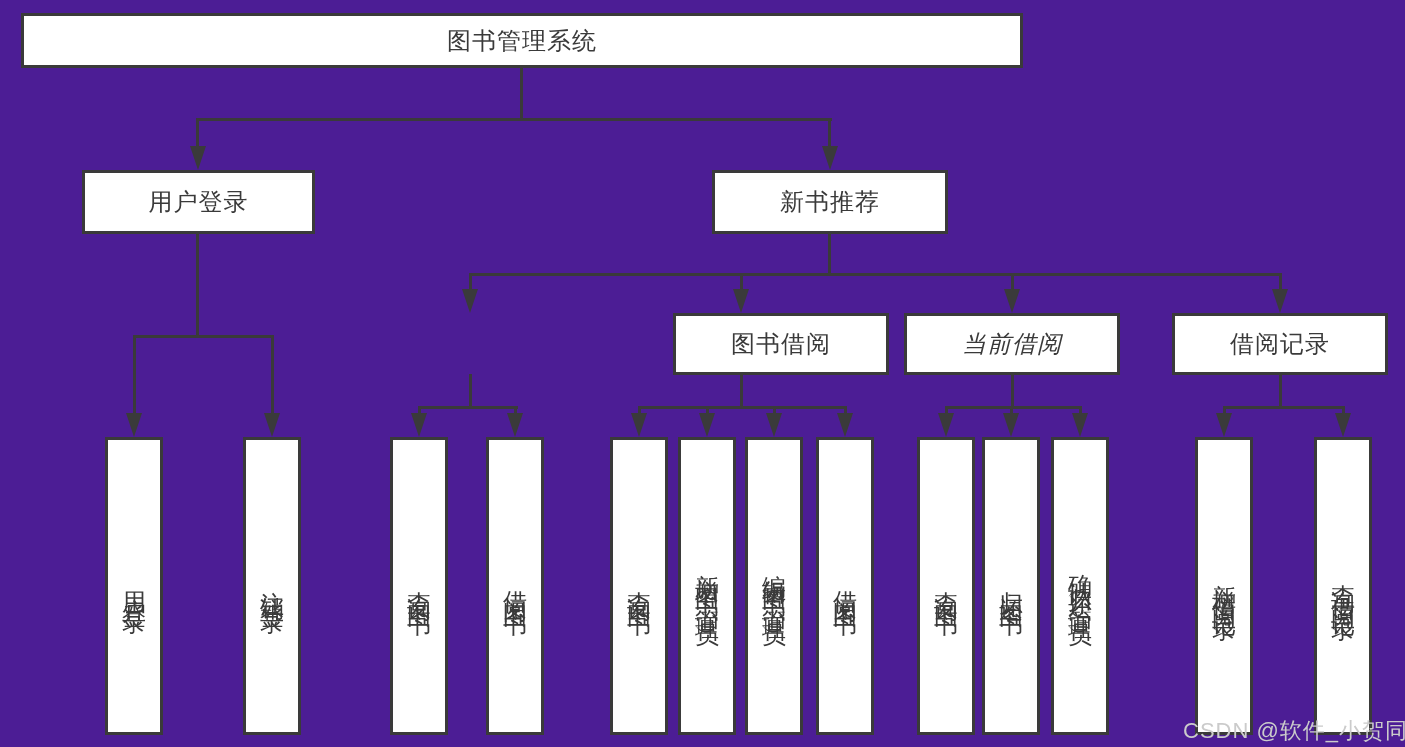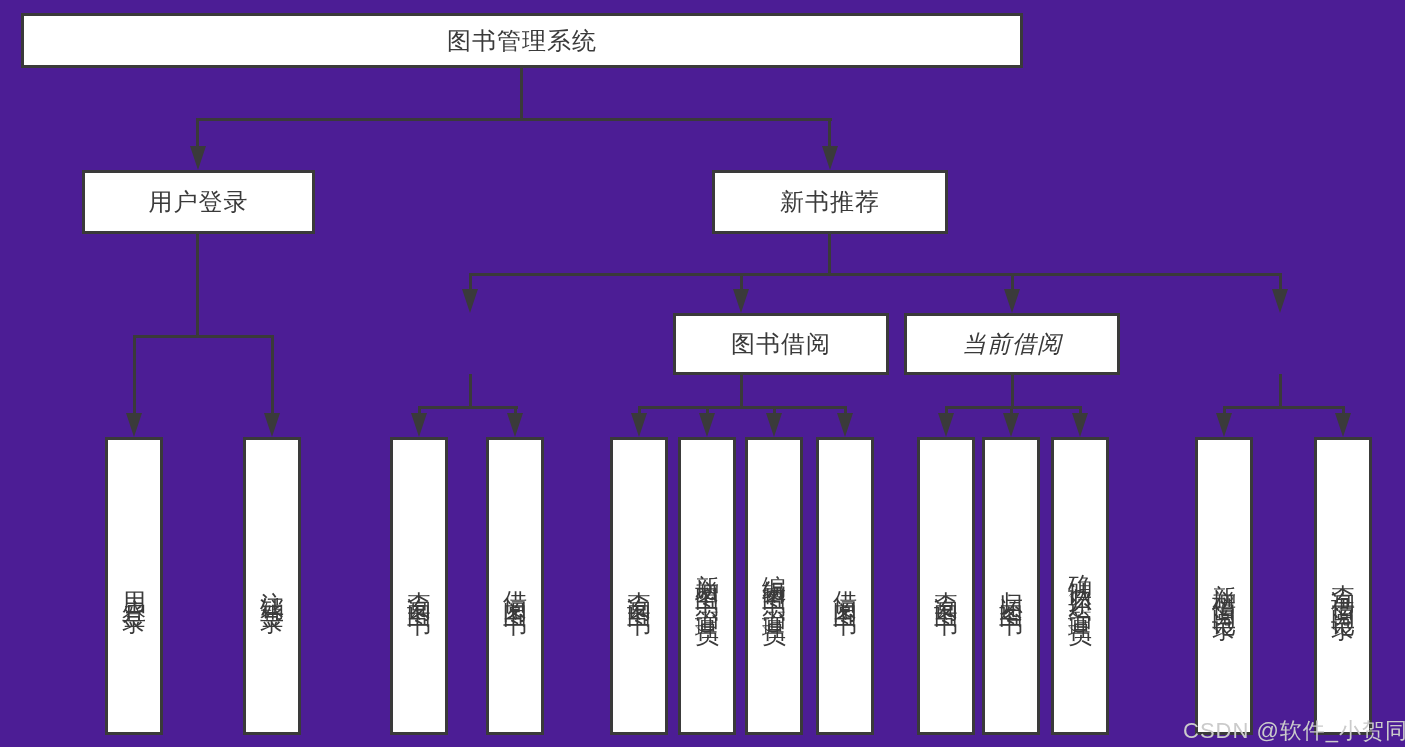--- a/index.html
+++ b/index.html
@@ -99,20 +99,23 @@
   <div class="arrow" style="left:733px;top:289px;"></div>
   <div class="arrow" style="left:1004px;top:289px;"></div>
   <div class="arrow" style="left:1272px;top:289px;"></div>
 
   <div class="box" style="left:633px;top:313px;width:216px;height:62px;margin-left:40px;">
     <span>图书借阅</span>
   </div>
   <div class="box" style="left:904px;top:313px;width:216px;height:62px;font-style:italic;">
     <span>当前借阅</span>
   </div>
+  <div class="box" style="left:1172px;top:313px;width:216px;height:62px;">
+    <span>借阅记录</span>
+  </div>
 
   <div class="line" style="left:469px;top:374px;width:3px;height:35px;"></div>
   <div class="line" style="left:418px;top:406px;width:100px;height:3px;"></div>
   <div class="line" style="left:418px;top:406px;width:3px;height:12px;"></div>
   <div class="line" style="left:514px;top:406px;width:3px;height:12px;"></div>
   <div class="arrow" style="left:411px;top:413px;"></div>
   <div class="arrow" style="left:507px;top:413px;"></div>
 
   <div class="line" style="left:740px;top:374px;width:3px;height:35px;"></div>
   <div class="line" style="left:638px;top:406px;width:209px;height:3px;"></div>

